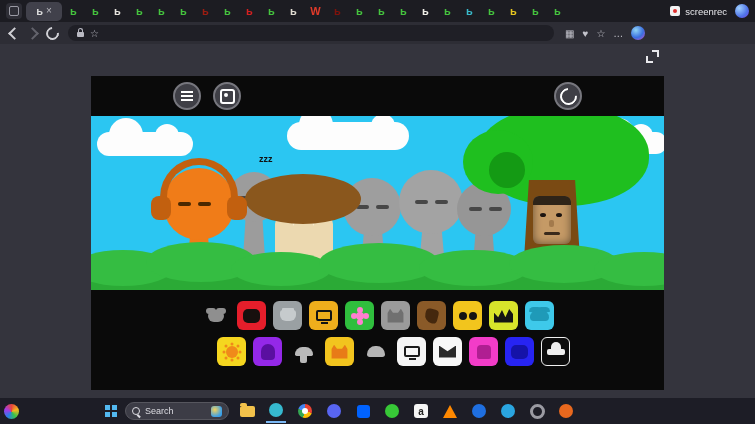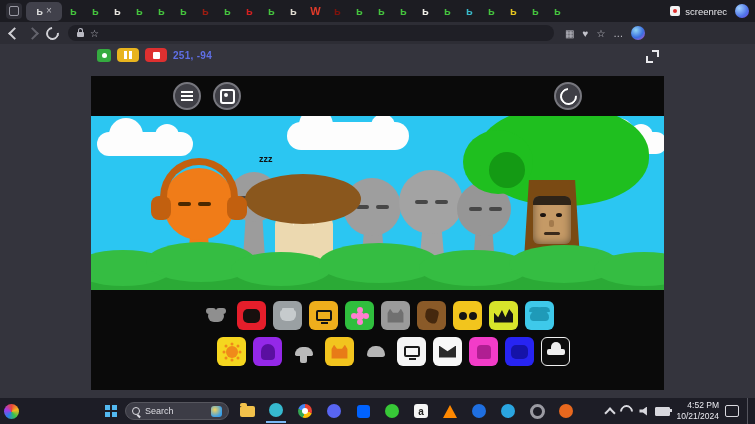--- a/index.html
+++ b/index.html
@@ -350,30 +350,20 @@
       <span>▦</span>
       <span>♥</span>
       <span>☆</span>
       <span>…</span>
       <span class="avatar"></span>
     </div>
   </div>
 
   <main class="desktop">
 
-    <div class="recbar">
-      <span class="rec-cam"></span>
-      <span class="rec-pause">
-          <i></i>
-        </span>
-      <span class="rec-stop">
-          <i></i>
-        </span>
-      <span class="coords">251, -94</span>
-    </div>
     <span class="i-collapse"></span>
 
     <section class="stage">
       <div class="stage-top">
         <div class="cbtn btn-menu">
             <span class="i-burger"></span>
           </div>
         <div class="cbtn btn-char">
             <span class="i-frame"></span>
           </div>
@@ -595,26 +585,14 @@
         </div>
 
         <div class="t-app">
           <div class="t-shape ta-ring" style="--c: #9a9aa2;"></div>
         </div>
 
         <div class="t-app">
           <div class="t-shape ta-circle" style="--c: #e8681e;"></div>
         </div>
       </div>
-    <div class="tray">
-      <span class="i-chevup"></span>
-      <span class="i-wifi"></span>
-      <span class="i-spk"></span>
-      <span class="i-batt"></span>
-      <div class="clock">
-        <div>4:52 PM</div>
-        <div>10/21/2024</div>
-      </div>
-      <span class="i-bubble"></span>
-      <span class="showdesk"></span>
-    </div>
   </footer>
 </div>
 
 </body></html>

